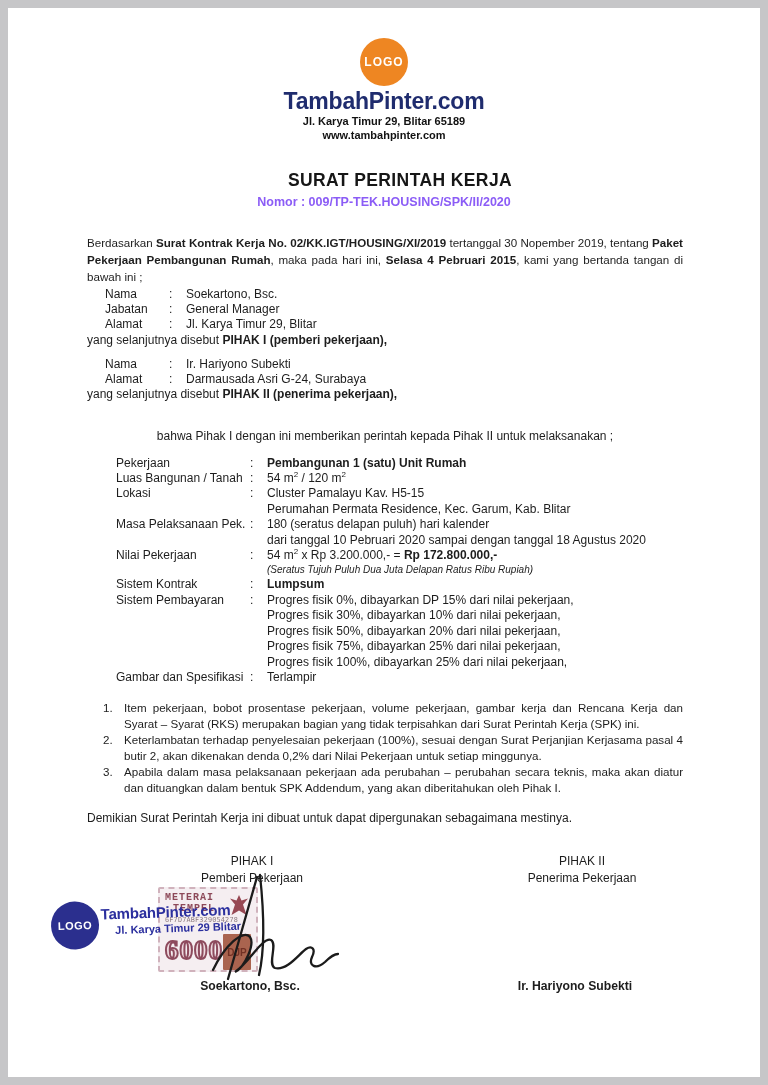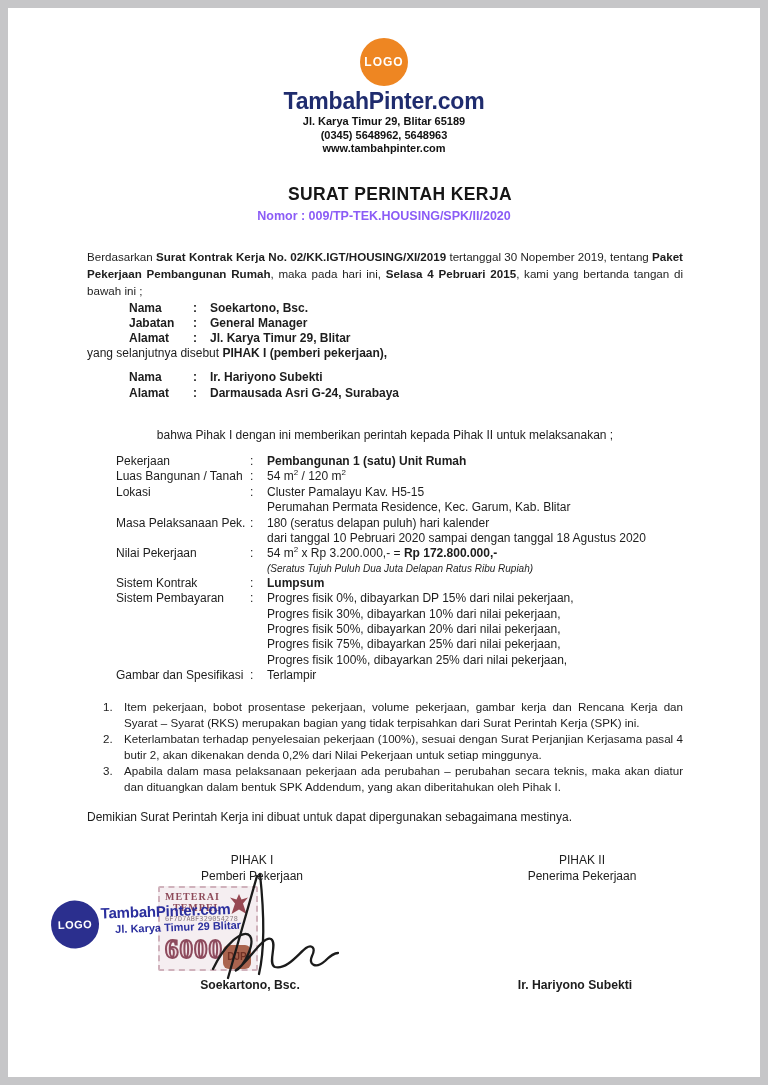--- a/index.html
+++ b/index.html
@@ -24,21 +24,21 @@
   .brand { margin-top:2px; font-size:23px; font-weight:bold; color:#1f2c6e; letter-spacing:-0.2px; }
   .addr { font-size:11px; font-weight:bold; line-height:13.5px; color:#111; }
   
   .doc-title { margin-top:28px; text-align:center; font-size:17.5px; font-weight:bold; letter-spacing:0.4px; color:#161616;padding-left:32px; }
   .doc-number { margin-top:4px; text-align:center; font-size:12.5px; font-weight:bold; color:#8b5cf6; }
   
   .content { margin:0 77px 0 79px; font-size:12px; }
   .intro { margin-top:25px; text-align:justify; line-height:17px; font-size:11.6px; }
   b, .bold { font-weight:bold; }
   .party { margin-top:2px; }
-  .prow { display:flex; margin-left:42px; line-height:15.2px;font-weight:bold; }
+  .prow { display:flex; margin-left:18px; line-height:15.2px; }
   .plabel { width:64px; flex-shrink:0; }
   .pcolon { width:17px; flex-shrink:0; }
   .suffix { line-height:15.2px; }
   .party2 { margin-top:9px; }
   .order-line { margin-top:27px; line-height:15.2px;text-align:center; }
   .details { margin-top:11px; margin-left:29px; }
   .drow { display:flex; line-height:15.4px; }
   .dlabel { width:134px; flex-shrink:0; }
   .dcolon { width:17px; flex-shrink:0; }
   .dval { flex:1; }
@@ -58,35 +58,35 @@
   .sig-name { position:absolute; top:126px; width:210px; text-align:center; font-size:12.2px; font-weight:bold; }
   .sig-name-left { left:58px; }
   .sig-name-right { left:383px; }
   
   .meterai {
     position:absolute; left:71px; top:34px; width:100px; height:85px;
     background:#f5eef1; border:2px dashed #cfb0ba; border-radius:2px;
     box-sizing:border-box; z-index:1; padding:3px 5px; opacity:0.97;
   }
   .meterai .mt1, .meterai .mt2 {
-    font-family:Liberation Serif, serif; font-weight:bold;
+    font-family:Liberation Mono, monospace; font-weight:bold;
     color:#8a4454; font-size:10px; letter-spacing:1px; line-height:11px;
   }
   .meterai .mt2 { margin-left:8px; }
   .garuda { position:absolute; right:7px; top:5px; }
   .mserial { margin-top:2px; font-family:"DejaVu Sans Mono", monospace; font-size:6.8px; color:#8c7a7e; letter-spacing:0.2px; }
   .mvalue {
     position:absolute; left:5px; bottom:4px;
     font-family:"Liberation Serif", serif; font-weight:bold; font-size:27px;
     color:#eed9df; -webkit-text-stroke:2px #8a4558; letter-spacing:1px;
   }
   .djp {
-    position:absolute; right:5px; bottom:0; width:28px; height:24px;
+    position:absolute; right:5px; bottom:0; width:28px; height:36px;
     background:#a8604a; color:#6e2b1e; font-weight:bold; font-size:10px;
-    display:flex; align-items:center; justify-content:center; border-radius:6px;
+    display:flex; align-items:center; justify-content:center; border-radius:1px;
   }
   
   .blue-stamp { position:absolute; left:-36px; top:46px; display:flex; z-index:2; transform:rotate(-2deg); }
   .bs-circle {
     width:48px; height:48px; border-radius:50%; background:#2b2f8e;
     display:flex; align-items:center; justify-content:center; flex-shrink:0;
   }
   .bs-circle span { color:#fff; font-weight:bold; font-size:11px; letter-spacing:0.5px; }
   .bs-text { margin-left:2px; padding-top:5px; color:#2b2f9e; }
   .bs-line1 { font-size:15px; font-weight:bold; letter-spacing:-0.2px; }
@@ -98,21 +98,20 @@
 <body>
 
 <div class="paper">
 
   <div class="letterhead">
     <div class="logo-circle">
       <span>LOGO</span>
     </div>
     <div class="brand">TambahPinter.com</div>
     <div class="addr">Jl. Karya Timur 29, Blitar 65189</div>
-    <div class="addr">(0345) 5648962, 5648963</div>
     <div class="addr">www.tambahpinter.com</div>
   </div>
 
   <div class="doc-title">SURAT PERINTAH KERJA</div>
   <div class="doc-number">Nomor : 009/TP-TEK.HOUSING/SPK/II/2020</div>
 
   <div class="content">
 
     <div class="intro"><span>Berdasarkan </span><b>Surat Kontrak Kerja No. 02/KK.IGT/HOUSING/XI/2019</b><span> tertanggal 30 Nopember 2019, tentang </span><b>Paket Pekerjaan Pembangunan Rumah</b><span>, maka pada hari ini, </span><b>Selasa 4 Pebruari 2015</b><span>, kami yang bertanda tangan di bawah ini ;</span></div>
 
@@ -139,20 +138,21 @@
       <div class="prow">
         <div class="plabel">Nama</div>
         <div class="pcolon">:</div>
         <div>Ir. Hariyono Subekti</div>
       </div>
       <div class="prow">
         <div class="plabel">Alamat</div>
         <div class="pcolon">:</div>
         <div>Darmausada Asri G-24, Surabaya</div>
       </div>
+      <div class="suffix"><span>yang selanjutnya disebut </span><b>PIHAK II (penerima pekerjaan),</b></div>
     </div>
 
     <div class="order-line">bahwa Pihak I dengan ini memberikan perintah kepada Pihak II untuk melaksanakan ;</div>
 
     <div class="details">
       <div class="drow">
         <div class="dlabel">Pekerjaan</div>
         <div class="dcolon">:</div>
         <div class="dval bold">Pembangunan 1 (satu) Unit Rumah</div>
       </div>

